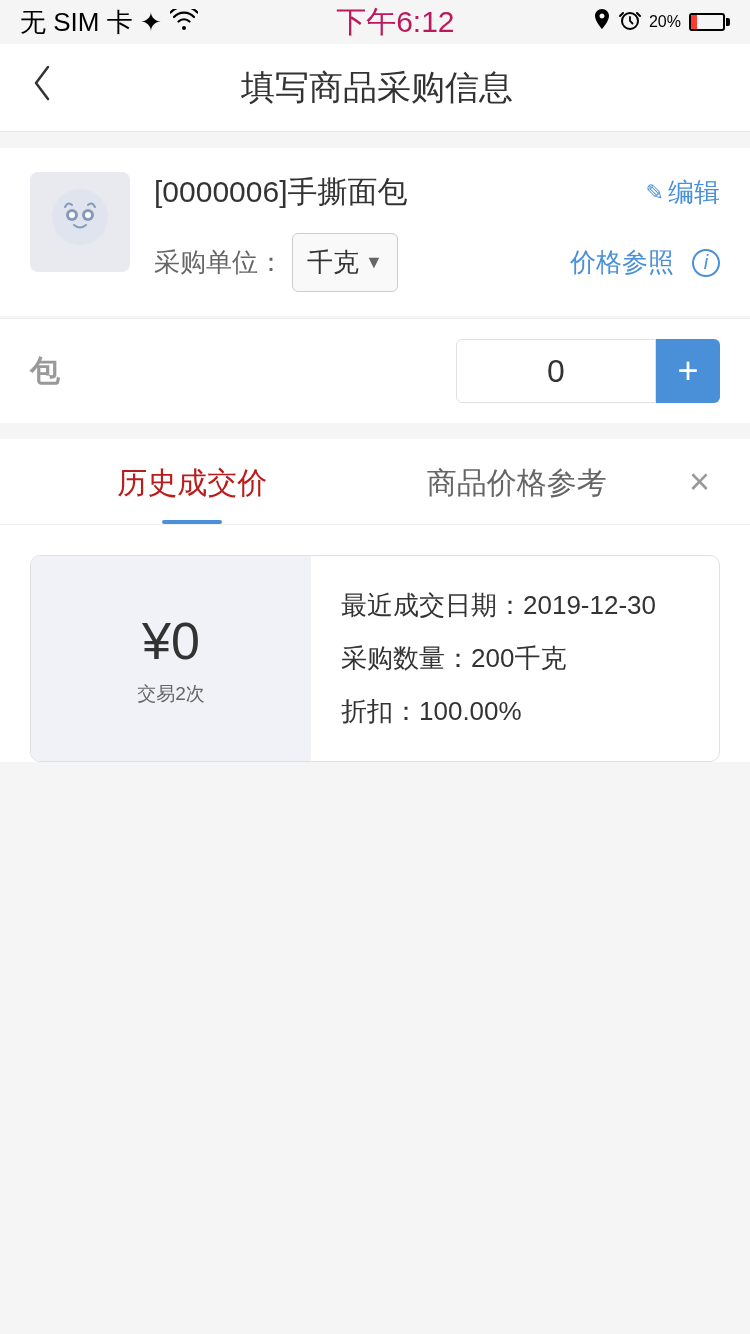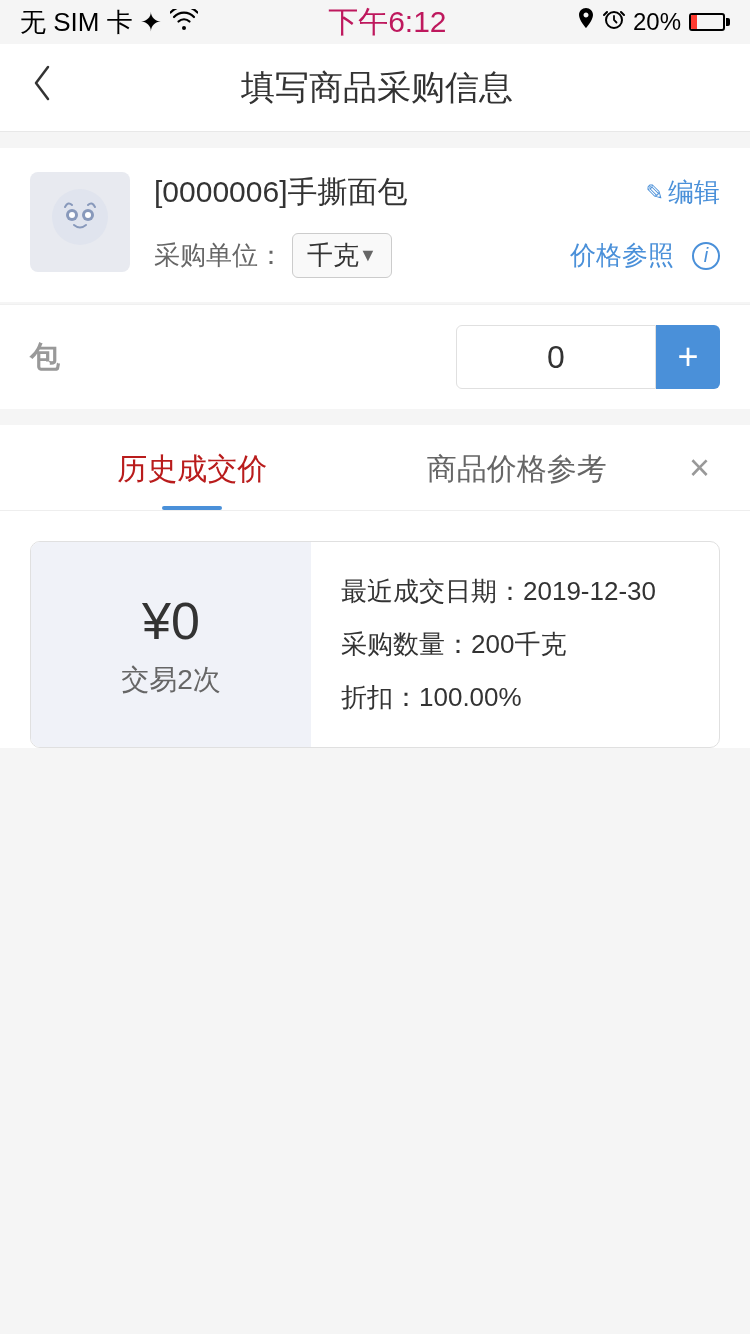--- a/index.html
+++ b/index.html
@@ -31,21 +31,21 @@
     }
     .status-center {
       font-size: 30px;
       font-weight: 500;
       color: #be185d;
     }
     .status-right {
       display: flex;
       align-items: center;
       gap: 8px;
-      font-size: 24px;
+      font-size: 16px;
       color: #000;
     }
     .battery-icon {
       display: inline-flex;
       align-items: center;
     }
     .battery-body {
       width: 36px;
       height: 18px;
       border: 2px solid #000;
@@ -151,25 +151,25 @@
       color: #666;
       display: flex;
       align-items: center;
       gap: 8px;
     }
     .unit-select {
       display: inline-flex;
       align-items: center;
       border: 1px solid #ccc;
       border-radius: 6px;
-      padding: 4px 14px;
+      padding: 11px 14px;
       font-size: 26px;
       color: #333;
       background: #f9f9f9;
-      gap: 0;
+      gap: 6px;
     }
     .unit-arrow {
       font-size: 18px;
       color: #666;
     }
     .price-ref {
       font-size: 26px;
       color: #4a90d9;
       display: flex;
       align-items: center;
@@ -302,21 +302,21 @@
       align-items: center;
       justify-content: center;
       padding: 40px 20px;
     }
     .transaction-price {
       font-size: 52px;
       color: #333;
       font-weight: 500;
     }
     .transaction-count {
-      font-size: 28px;
+      font-size: 19px;
       color: #666;
       margin-top: 10px;
     }
     .transaction-right {
       flex: 1;
       padding: 30px 30px;
       display: flex;
       flex-direction: column;
       justify-content: center;
       gap: 14px;

